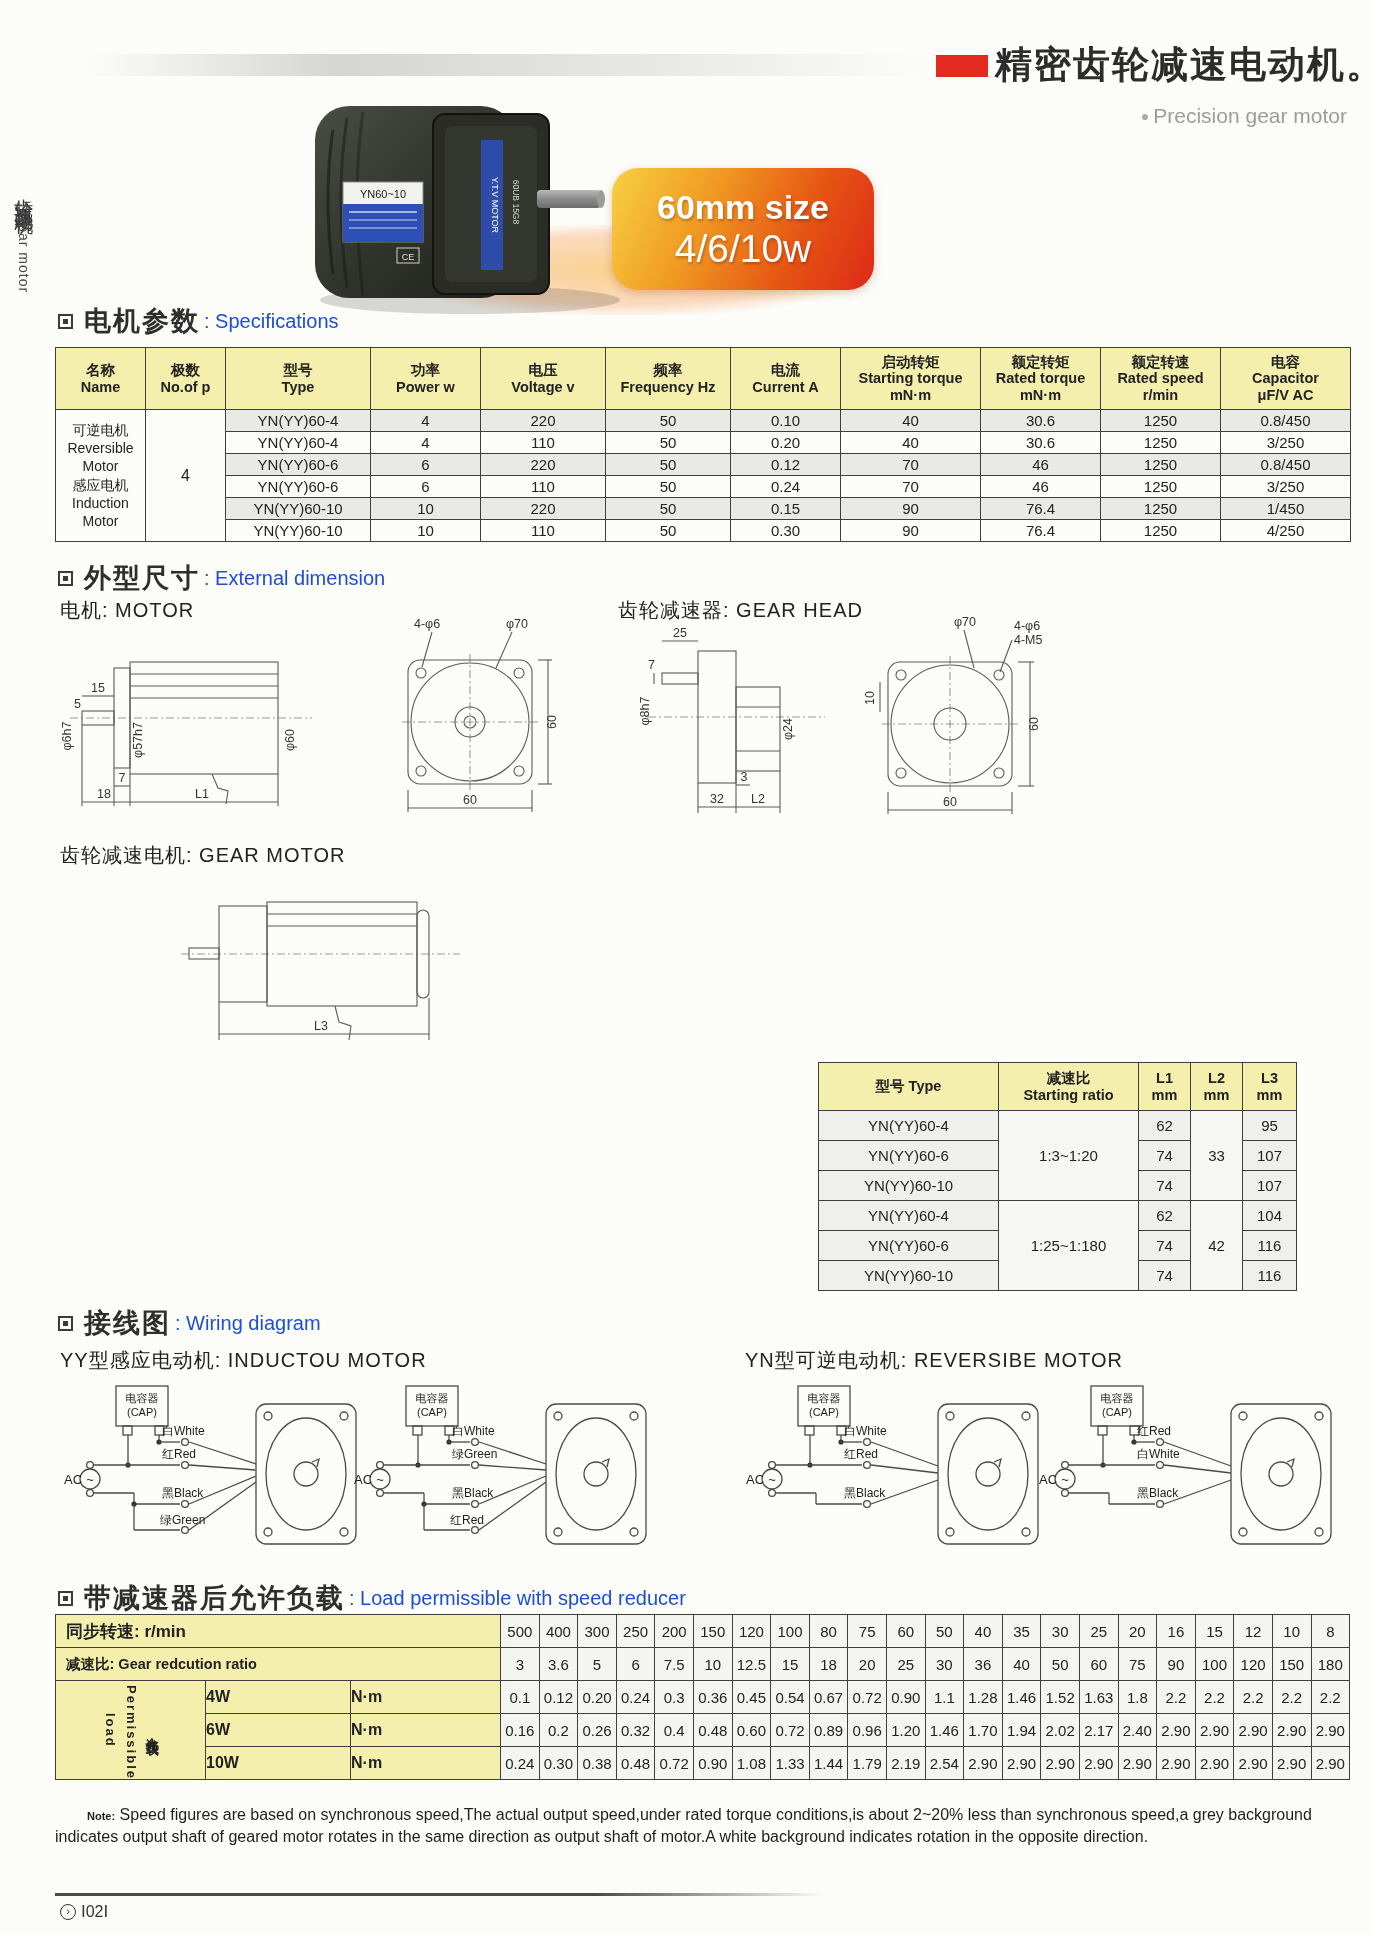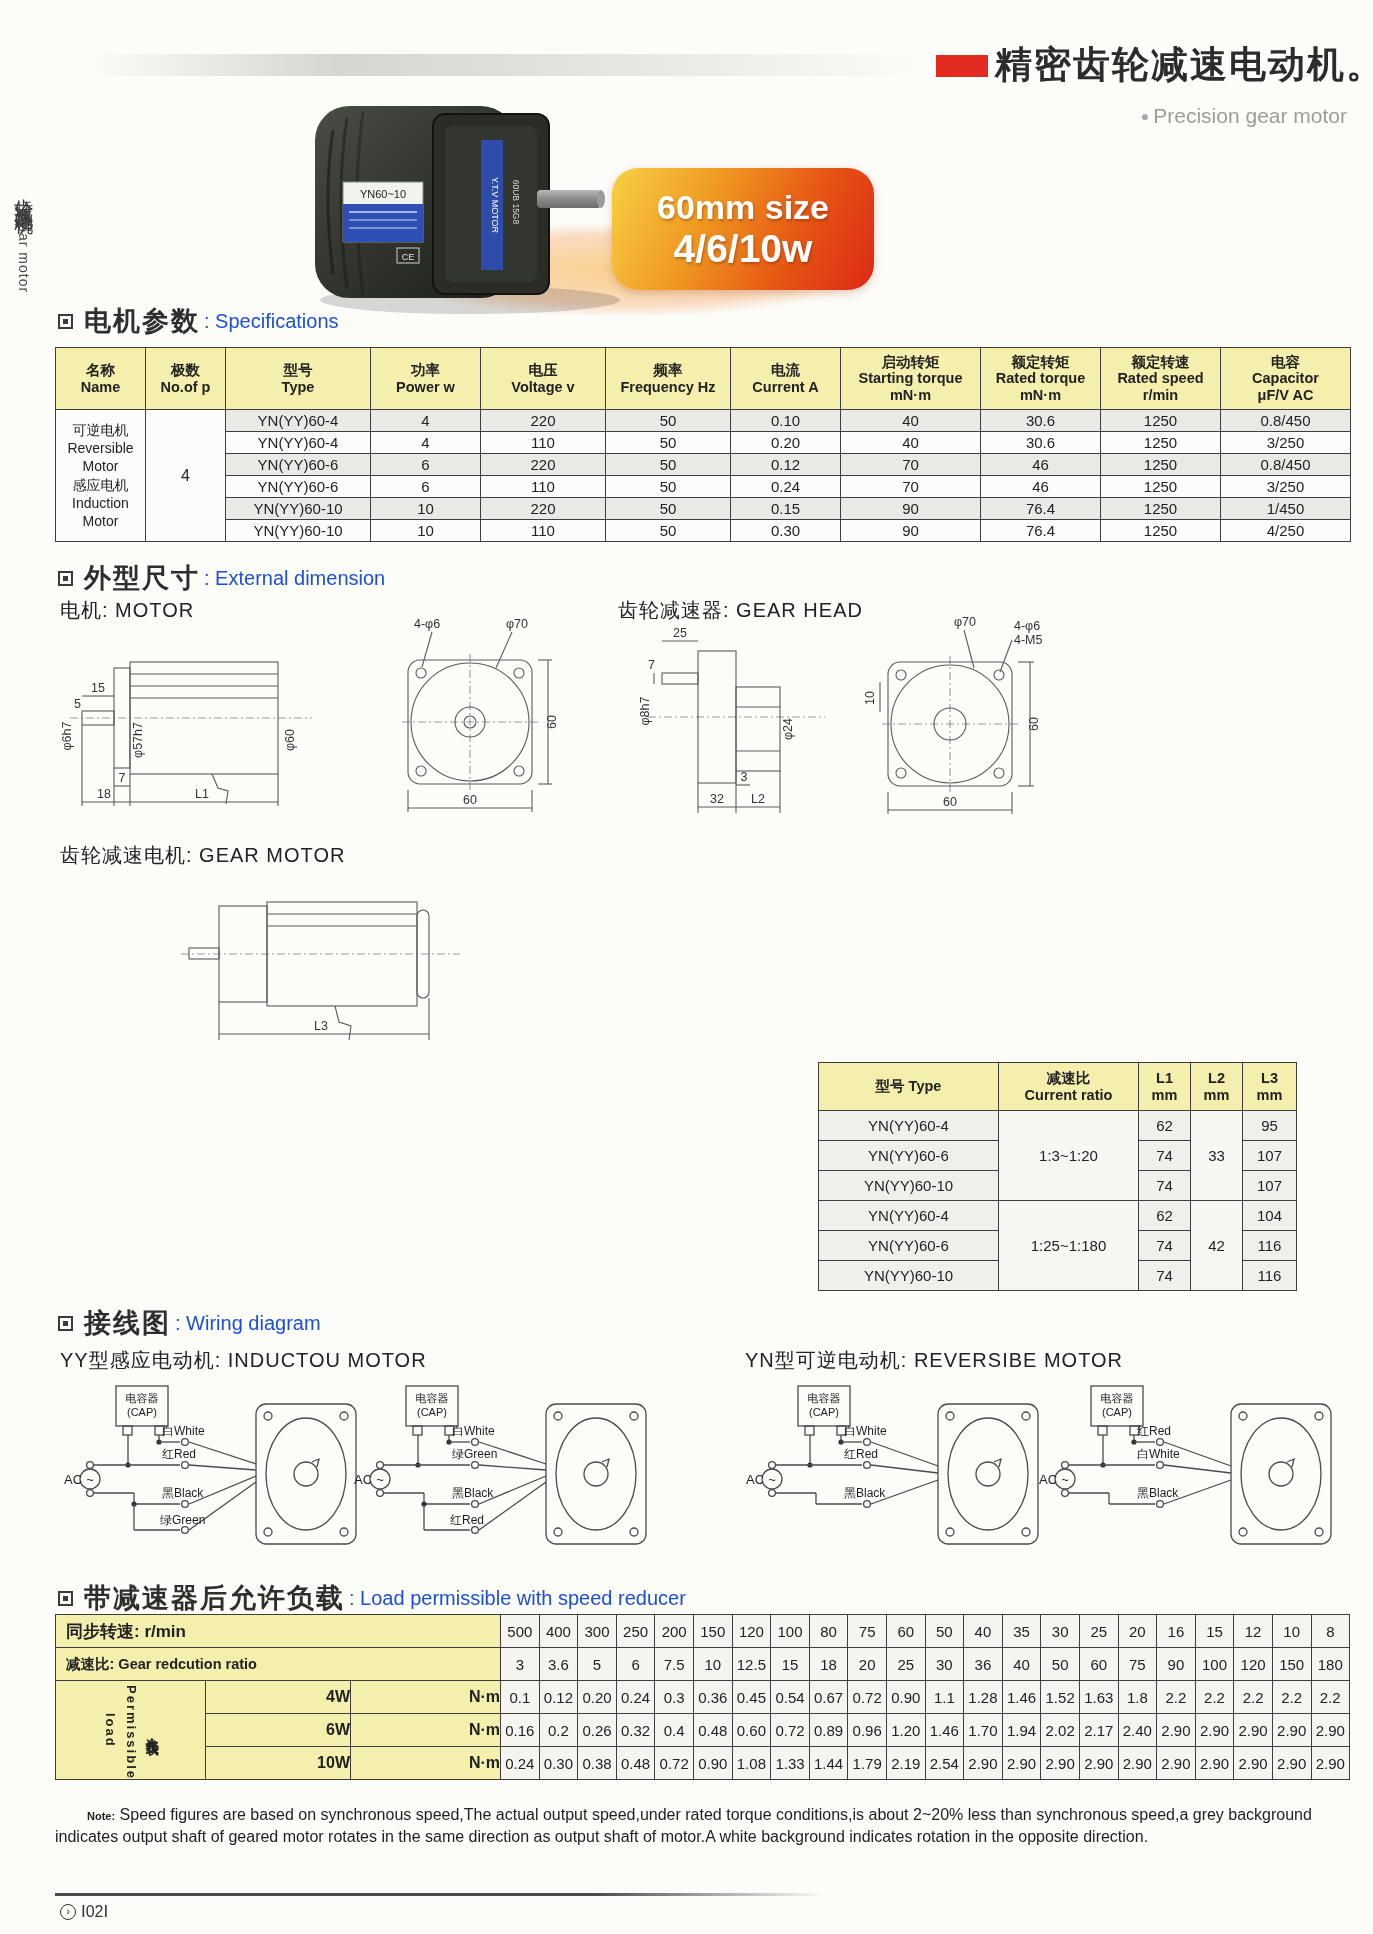--- a/index.html
+++ b/index.html
@@ -15,21 +15,21 @@
   .hdr-sub .bullet{font-size:14px;color:#aaa;vertical-align:2px;margin-right:4px}
 
   
   .sidebar{left:12px;top:183px;height:330px;writing-mode:vertical-rl;font-size:19px;letter-spacing:3px;color:#3a3a3a;line-height:1.25}
   .sidebar .en{font-size:14px;letter-spacing:1px;color:#4a4a4a}
 
   
   .glow{left:390px;top:225px;width:470px;height:90px;background:radial-gradient(ellipse at center,rgba(246,166,35,.5),rgba(246,120,25,.25) 55%,transparent 75%)}
   .badge{left:612px;top:168px;width:262px;height:122px;border-radius:26px;background:linear-gradient(115deg,#f7d044 0%,#f09a22 35%,#e65313 70%,#dc2a18 100%);display:flex;flex-direction:column;justify-content:center;align-items:center;box-shadow:0 3px 8px rgba(150,60,10,.25)}
   .badge .l1{font-size:34px;font-weight:700;color:#fff;text-shadow:1px 2px 3px rgba(90,20,0,.35)}
-  .badge .l2{font-size:39px;font-weight:700;color:#fff;text-shadow:1px 2px 3px rgba(90,20,0,.35)}
+  .badge .l2{font-size:39px;font-weight:400;color:#fff;text-shadow:1px 2px 3px rgba(90,20,0,.35)}
 
   
   .sec{display:flex;align-items:center;position:absolute}
   .sec-icon{display:inline-block;width:15px;height:15px;border:2px solid #3a3a3a;position:relative;margin-right:11px;flex:0 0 auto}
   .sec-icon::after{content:"";position:absolute;left:3px;top:3px;width:5px;height:5px;background:#3a3a3a}
   .sec-cn{font-size:27px;font-weight:700;letter-spacing:2px;color:#2e2e2e}
   .sec-en{font-size:20px;color:#1d4ed8;margin-left:4px}
   .sublabel{position:absolute;font-size:20px;color:#222;letter-spacing:1px}
 
   
@@ -44,21 +44,21 @@
   #specTable td.namecell{background:#fcfcfa !important;font-size:14px;line-height:1.3}
   #specTable td.polecell{background:#fcfcfa !important;font-size:16px}
   #lllTable{width:478px}
   #lllTable th{font-size:14.5px;height:48px;line-height:1.15}
   #lllTable td{font-size:15px;height:30px;background:#efefeb}
   #lllTable td.ratio{background:#f6f6f3}
   #loadTable{width:1295px}
   #loadTable td{font-size:15px;height:33px;background:#f4f4f0}
   #loadTable td.lbl{background:#f5efad;font-weight:700;text-align:left;padding-left:10px;font-size:17px}
   #loadTable td.lbl2{font-size:14.5px}
-  #loadTable td.lblc{background:#f5efad;font-weight:700;font-size:16px;text-align:right;padding-left:0}
+  #loadTable td.lblc{background:#f5efad;font-weight:700;font-size:16px;text-align:left;padding-left:0}
   #loadTable td.vlbl{background:#f5efad;writing-mode:vertical-rl;font-size:13px;font-weight:700;letter-spacing:2px;padding:4px 0;line-height:1.6}
 
   
   .dsvg line,.dsvg rect,.dsvg circle,.dsvg ellipse,.dsvg path,.dsvg polyline{stroke:#5a5a5a;fill:none;stroke-width:1.1}
   .dsvg .dash{stroke-dasharray:8 3 2 3;opacity:.6}
   .dsvg text{fill:#333;font-size:12.5px;stroke:none;font-family:"Liberation Sans",sans-serif}
   .wsvg .ln line,.wsvg .ln rect,.wsvg .ln circle,.wsvg .ln ellipse,.wsvg .ln path{stroke:#4a4a4a;fill:none;stroke-width:1.3}
   .wsvg .dot{fill:#333 !important;stroke:none !important}
   .wsvg .node{fill:#fff !important}
   .wsvg text{fill:#1d1d1d;font-size:12px;stroke:none;font-family:"Liberation Sans",sans-serif}
@@ -386,21 +386,21 @@
       <col style="width:180px">
       <col style="width:140px">
       <col style="width:52px">
       <col style="width:52px">
       <col style="width:54px">
     </colgroup>
   <thead>
       <tr>
         <th>型号 Type</th>
         <th>减速比
-Current ratio</th>
+Starting ratio</th>
         <th>L1
 mm</th>
         <th>L2
 mm</th>
         <th>L3
 mm</th>
       </tr>
     </thead>
   <tbody>
       <tr>

